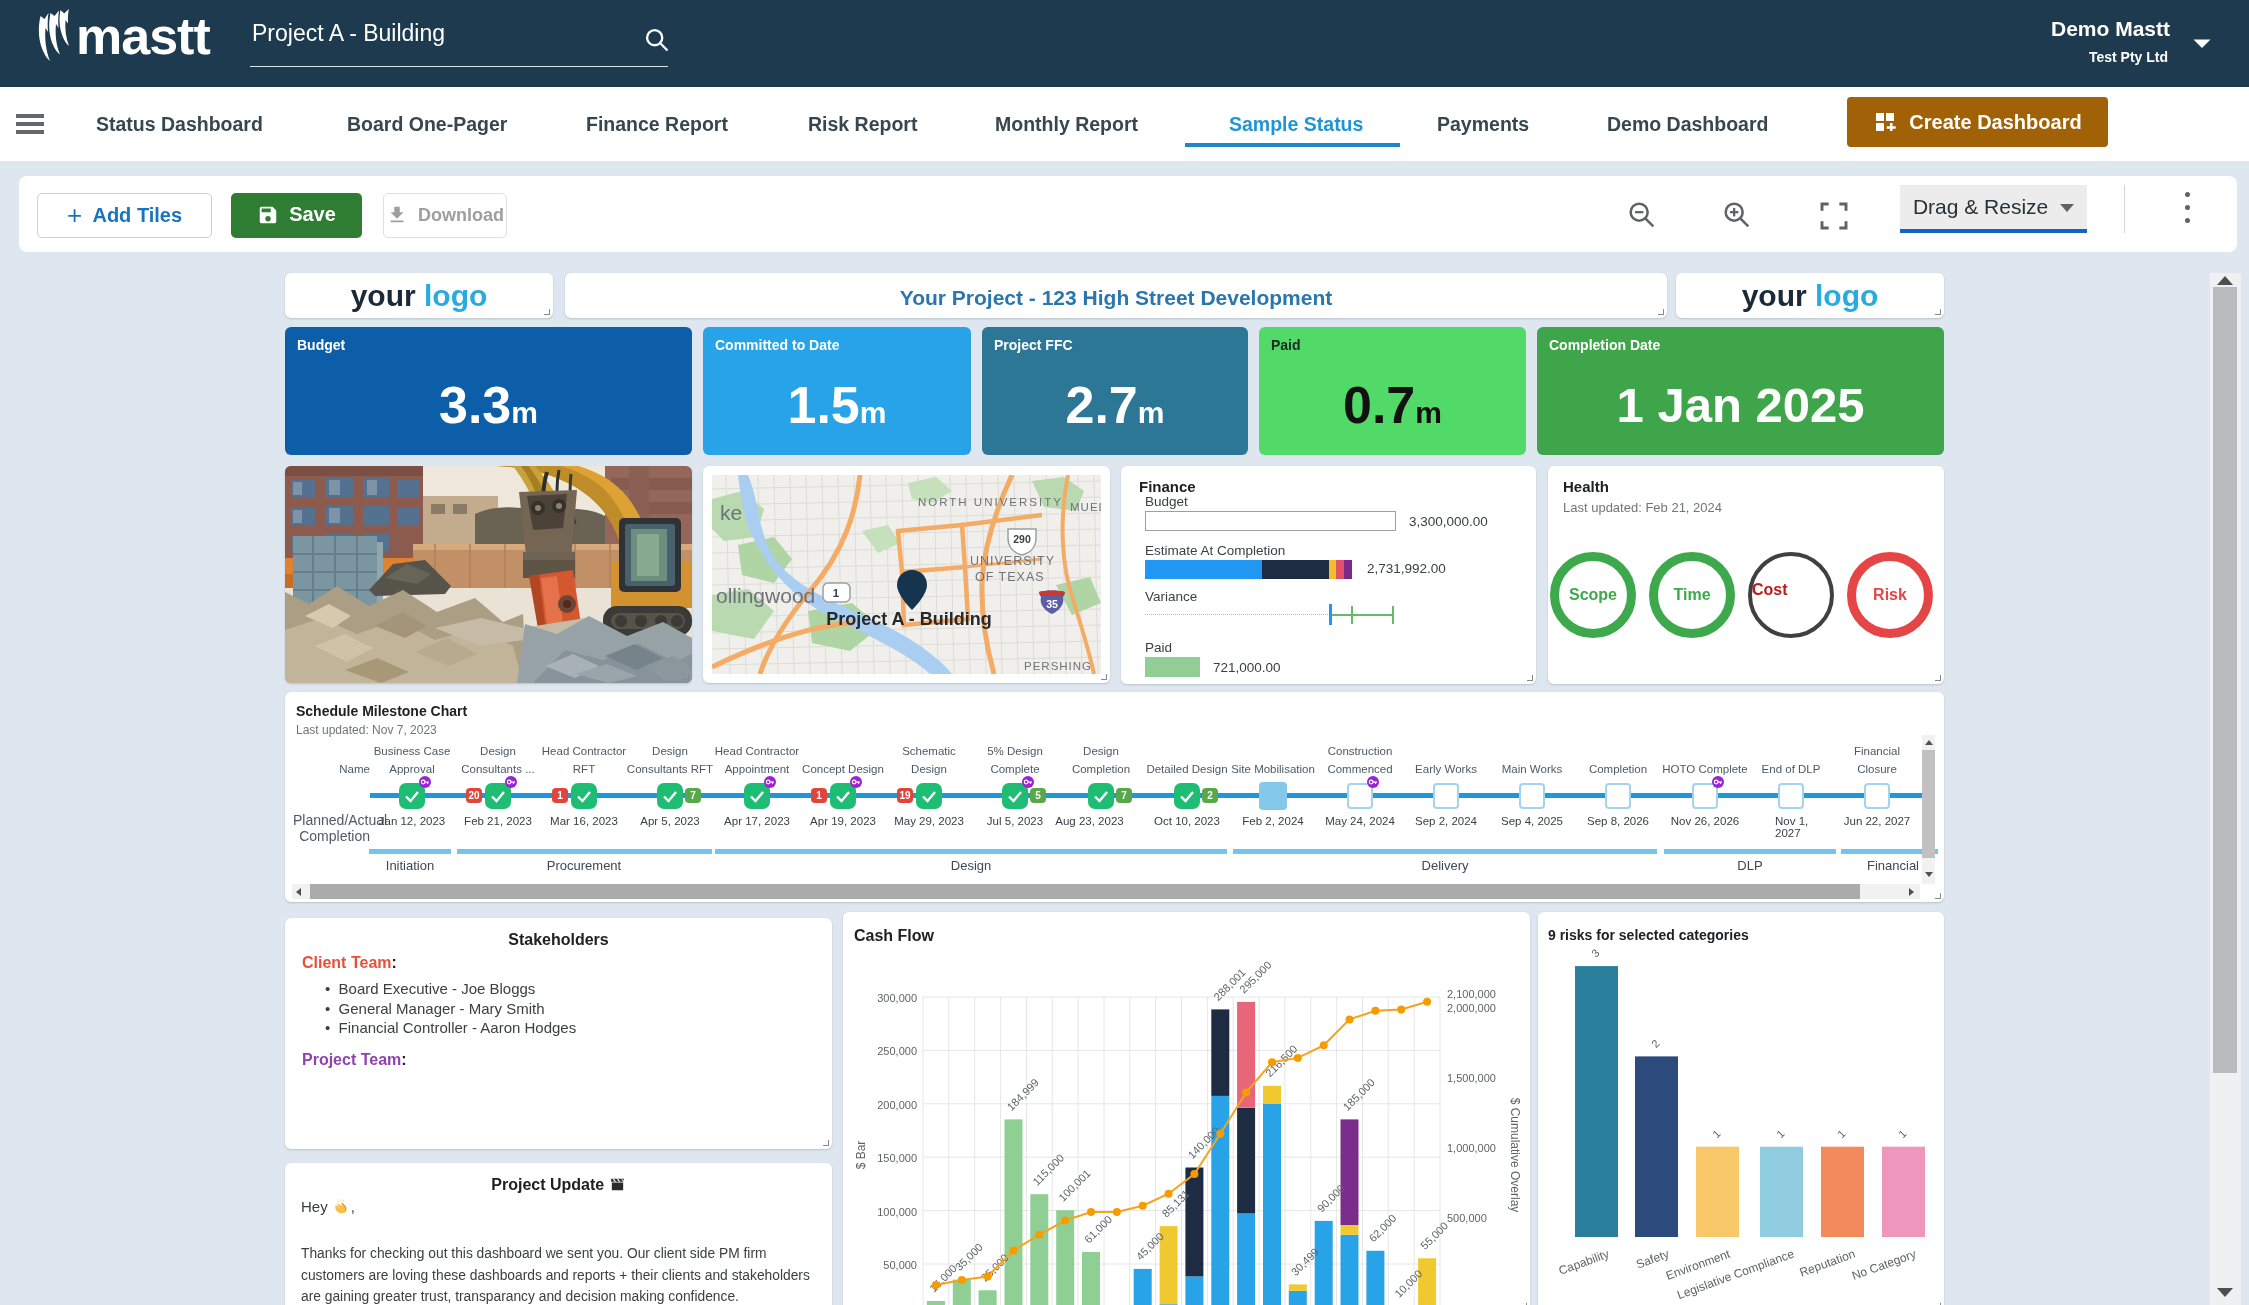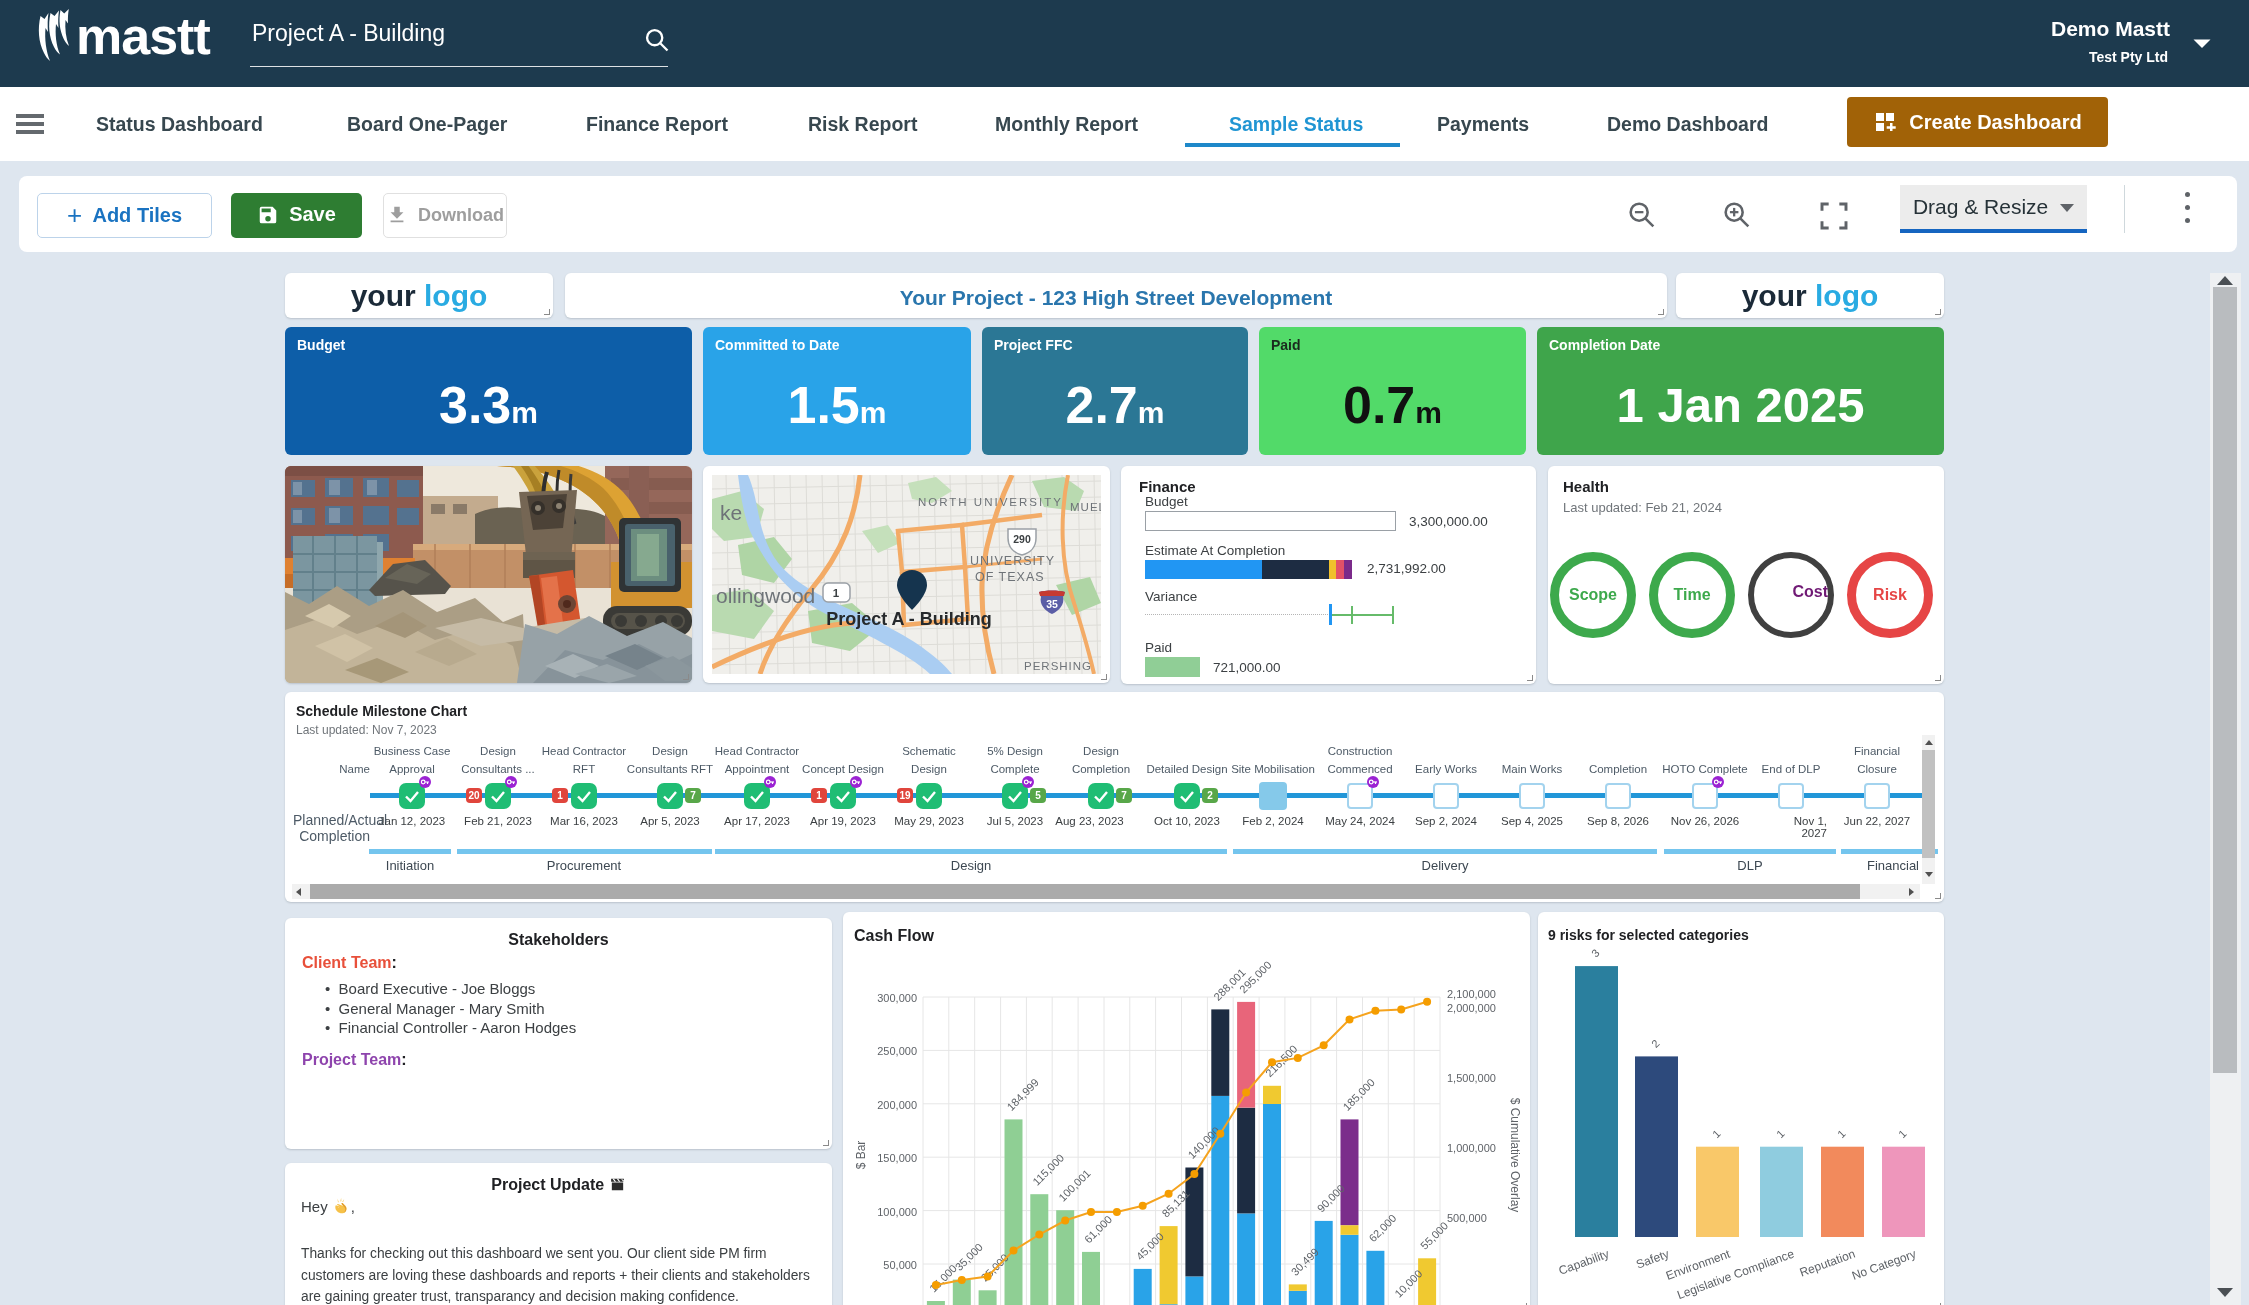--- a/index.html
+++ b/index.html
@@ -383,21 +383,21 @@
   <div class="abs" style="left:24px;top:174px;">Paid</div>
   <div class="abs" style="left:24px;top:191px;width:55px;height:20px;background:#90ce96;"></div>
   <div class="abs" style="left:92px;top:194px;">721,000.00</div>
 </div>
 
 <div class="tile" style="left:1548px;top:466px;width:396px;height:218px;">
   <div class="abs" style="left:15px;top:12px;font-size:15px;font-weight:bold;color:#202124;">Health</div>
   <div class="abs" style="left:15px;top:34px;font-size:13px;color:#70757a;">Last updated: Feb 21, 2024</div>
   <div class="abs" style="left:2px;top:86px;width:86px;height:86px;border:9px solid #3da94c;border-radius:50%;text-align:center;line-height:68px;font-size:16px;font-weight:bold;color:#3da94c;">Scope</div>
   <div class="abs" style="left:101px;top:86px;width:86px;height:86px;border:9px solid #3da94c;border-radius:50%;text-align:center;line-height:68px;font-size:16px;font-weight:bold;color:#3da94c;">Time</div>
-  <div class="abs" style="left:200px;top:86px;width:86px;height:86px;border:6px solid #404040;border-radius:50%;text-align:right;line-height:68px;font-size:16px;font-weight:bold;color:#701a75;">Cost</div>
+  <div class="abs" style="left:200px;top:86px;width:86px;height:86px;border:4px solid #404040;border-radius:50%;text-align:left;line-height:68px;font-size:16px;font-weight:bold;color:#b91c1c;">Cost</div>
   <div class="abs" style="left:299px;top:86px;width:86px;height:86px;border:9px solid #e64545;border-radius:50%;text-align:center;line-height:68px;font-size:16px;font-weight:bold;color:#e64545;">Risk</div>
 </div>
 <div class="tile" id="sched" style="left:285px;top:692px;width:1659px;height:210px;overflow:hidden;">
 <div class="abs" style="left:11px;top:11px;font-size:14px;font-weight:bold;color:#202124;">Schedule Milestone Chart</div>
 <div class="abs" style="left:11px;top:31px;font-size:12px;color:#70757a;">Last updated: Nov 7, 2023</div>
 <div class="abs" style="left:40px;top:71px;width:45px;font-size:11.5px;color:#4d5a66;text-align:right;">Name</div>
 <div class="abs" style="left:8px;top:120px;width:77px;font-size:14px;color:#4d5a66;text-align:right;">Planned/Actual Completion</div>
 <div class="abs" style="left:85px;top:101px;width:1560px;height:5px;background:#2196d8;"></div>
 <div class="abs" style="left:57px;top:50px;width:140px;font-size:11.5px;line-height:18px;color:#4d5a66;text-align:center;">Business Case<br>Approval</div>
 <div class="abs" style="left:114px;top:91px;width:26px;height:26px;background:#1fbd74;border-radius:7px;"></div>
@@ -522,21 +522,21 @@
 <div class="abs" style="left:1407px;top:91px;width:26px;height:26px;background:#fff;border:2px solid #a3d3ee;border-radius:4px;"></div>
 <div class="abs" style="left:1427px;top:84px;width:12px;height:12px;background:#9b23d3;border-radius:50%;"></div>
 <svg class="abs" style="left:1427px;top:84px" width="12" height="12" viewBox="0 0 12 12">
         <circle cx="4.2" cy="6" r="1.8" fill="none" stroke="#fff" stroke-width="1.2"></circle>
         <line x1="6" y1="6" x2="10" y2="6" stroke="#fff" stroke-width="1.2"></line>
         <line x1="8.5" y1="6" x2="8.5" y2="8" stroke="#fff" stroke-width="1.2"></line>
       </svg>
 <div class="abs" style="left:1360px;top:123px;width:120px;font-size:11.5px;color:#3c4043;text-align:center;">Nov 26, 2026</div>
 <div class="abs" style="left:1436px;top:68px;width:140px;font-size:11.5px;line-height:18px;color:#4d5a66;text-align:center;">End of DLP</div>
 <div class="abs" style="left:1493px;top:91px;width:26px;height:26px;background:#fff;border:2px solid #a3d3ee;border-radius:4px;"></div>
-<div class="abs" style="left:1446px;top:123px;width:96px;font-size:11.5px;color:#3c4043;text-align:right;padding-left:44px;">Nov 1, 2027</div>
+<div class="abs" style="left:1446px;top:123px;width:96px;font-size:11.5px;color:#3c4043;text-align:left;padding-left:44px;">Nov 1, 2027</div>
 <div class="abs" style="left:1522px;top:50px;width:140px;font-size:11.5px;line-height:18px;color:#4d5a66;text-align:center;">Financial<br>Closure</div>
 <div class="abs" style="left:1579px;top:91px;width:26px;height:26px;background:#fff;border:2px solid #a3d3ee;border-radius:4px;"></div>
 <div class="abs" style="left:1532px;top:123px;width:120px;font-size:11.5px;color:#3c4043;text-align:center;">Jun 22, 2027</div>
 <div class="abs" style="left:84px;top:157px;width:82px;height:5px;background:#74c5ee;"></div>
 <div class="abs" style="left:65px;top:166px;width:120px;font-size:13px;color:#3d4852;text-align:center;">Initiation</div>
 <div class="abs" style="left:172px;top:157px;width:255px;height:5px;background:#74c5ee;"></div>
 <div class="abs" style="left:239px;top:166px;width:120px;font-size:13px;color:#3d4852;text-align:center;">Procurement</div>
 <div class="abs" style="left:430px;top:157px;width:512px;height:5px;background:#74c5ee;"></div>
 <div class="abs" style="left:626px;top:166px;width:120px;font-size:13px;color:#3d4852;text-align:center;">Design</div>
 <div class="abs" style="left:948px;top:157px;width:424px;height:5px;background:#74c5ee;"></div>

